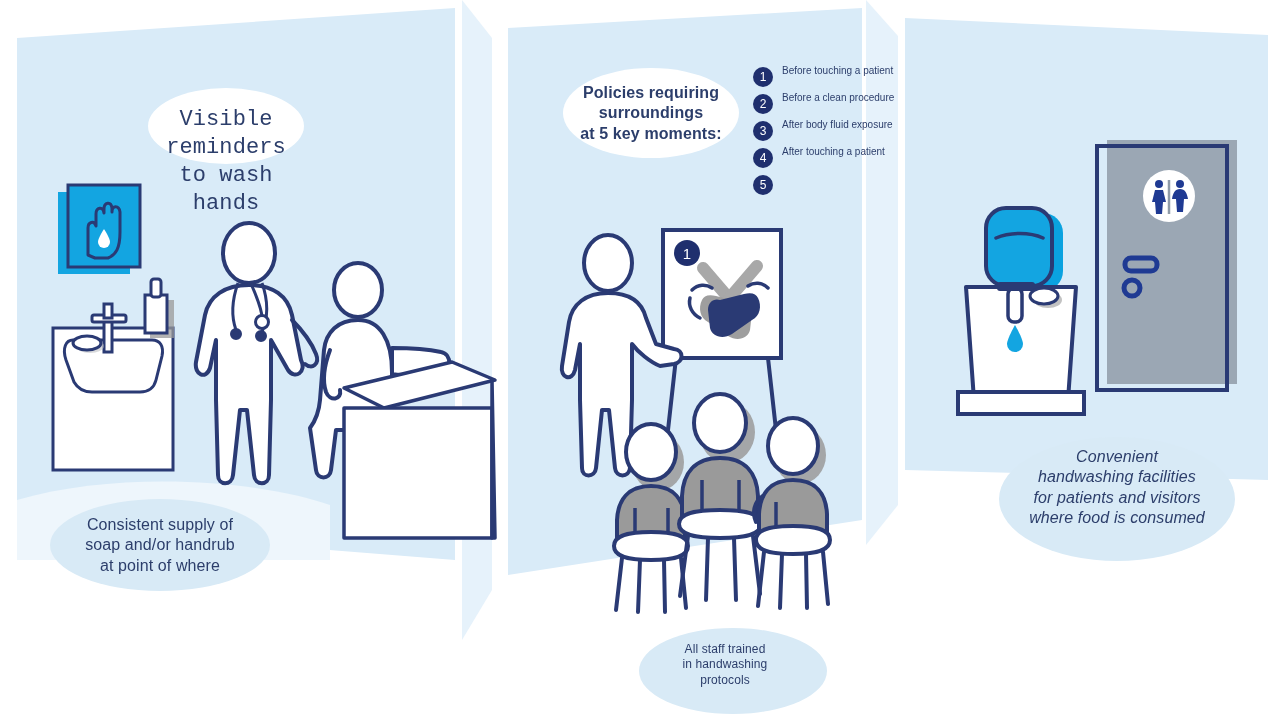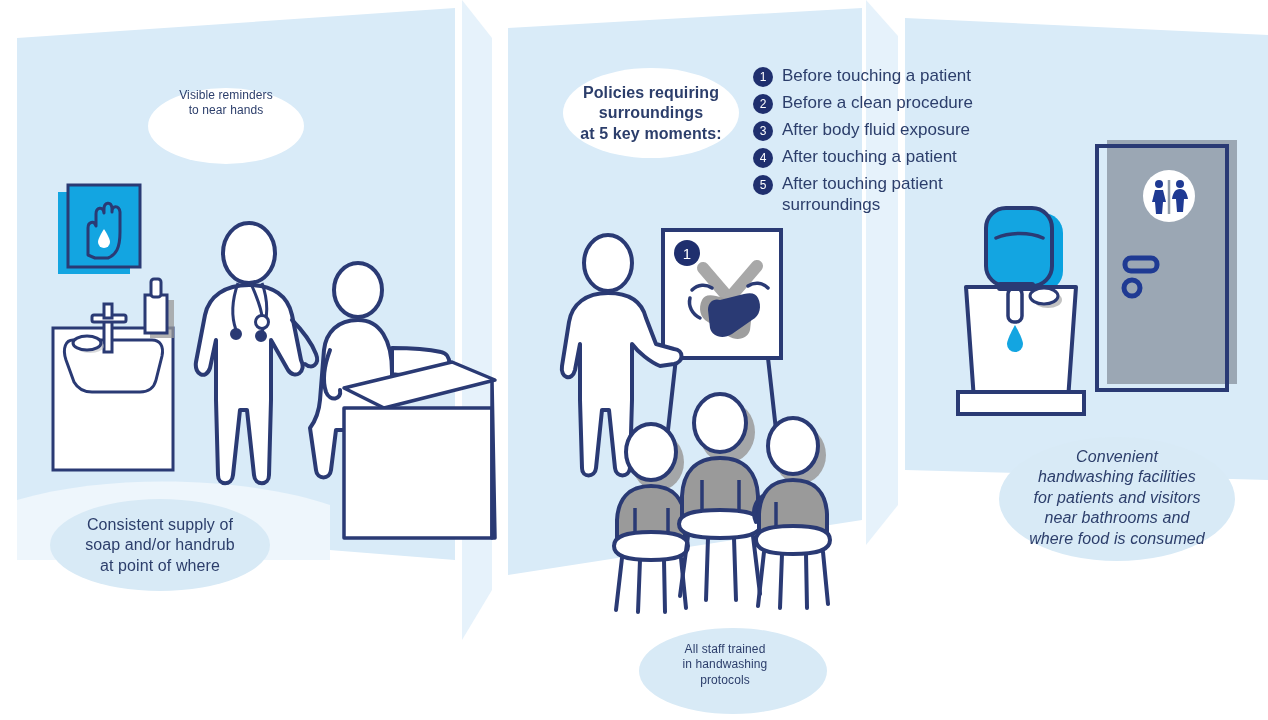--- a/index.html
+++ b/index.html
@@ -15,21 +15,21 @@
   }
   .moment-row{
     position:absolute;display:flex;align-items:flex-start;gap:9px;
   }
   .moment-badge{
     width:20px;height:20px;border-radius:50%;background:#1f2f6e;
     color:#ffffff;font-size:12px;line-height:20px;text-align:center;
     flex:0 0 20px;margin-top:2px;font-family:"Liberation Sans",sans-serif;
   }
   .moment-label{
-    color:#2c3e6b;font-size:17px;line-height:1.25;max-width:205px;
+    color:#2c3e6b;font-size:10px;line-height:1.25;max-width:205px;
   }
 </style>
 </head>
 <body>
 
 <div id="stage">
 
   <svg width="1268" height="720" viewBox="0 0 1268 720">
     <defs>
       <clipPath id="posterClip">
@@ -241,23 +241,23 @@
 
     <g>
       <ellipse cx="226" cy="126" rx="78" ry="38" fill="#ffffff"></ellipse>
       <ellipse cx="651" cy="113" rx="88" ry="45" fill="#ffffff"></ellipse>
       <ellipse cx="160" cy="545" rx="110" ry="46" fill="#d8eaf6"></ellipse>
       <ellipse cx="733" cy="671" rx="94" ry="43" fill="#d8eaf6"></ellipse>
       <ellipse cx="1117" cy="499" rx="118" ry="62" fill="#d8eaf6"></ellipse>
     </g>
   </svg>
 
-  <div class="bubble-text" style="left:146px;top:88px;width:160px;font-size:12px;">
+  <div class="bubble-text" style="left:146px;top:106px;width:160px;font-size:22px;font-family:Liberation Mono, monospace;">
     <div>Visible reminders</div>
-    <div>to near hands</div>
+    <div>to wash hands</div>
   </div>
 
   <div class="bubble-text" style="left:566px;top:83px;width:170px;font-size:16px;font-weight:bold;">
     <div>Policies requiring</div>
     <div>surroundings</div>
     <div>at 5 key moments:</div>
   </div>
 
   <div class="bubble-text" style="left:55px;top:515px;width:210px;font-size:16px;">
     <div>Consistent supply of</div>
@@ -268,21 +268,20 @@
   <div class="bubble-text" style="left:640px;top:642px;width:170px;font-size:12px;">
     <div>All staff trained</div>
     <div>in handwashing</div>
     <div>protocols</div>
   </div>
 
   <div class="bubble-text" style="left:1003px;top:447px;width:228px;font-size:16px;font-style:italic;">
     <div>Convenient</div>
     <div>handwashing facilities</div>
     <div>for patients and visitors</div>
-    <div>near bathrooms and</div>
     <div>where food is consumed</div>
   </div>
 
   <div>
     <div class="moment-row" style="left:753px;top:65px;">
       <div class="moment-badge">1</div>
       <div class="moment-label">Before touching a patient</div>
     </div>
     <div class="moment-row" style="left:753px;top:92px;">
       <div class="moment-badge">2</div>
@@ -291,17 +290,16 @@
     <div class="moment-row" style="left:753px;top:119px;">
       <div class="moment-badge">3</div>
       <div class="moment-label">After body fluid exposure</div>
     </div>
     <div class="moment-row" style="left:753px;top:146px;">
       <div class="moment-badge">4</div>
       <div class="moment-label">After touching a patient</div>
     </div>
     <div class="moment-row" style="left:753px;top:173px;">
       <div class="moment-badge">5</div>
-      <div class="moment-label">After touching patient surroundings</div>
     </div>
   </div>
 
 </div>
 
 </body></html>

